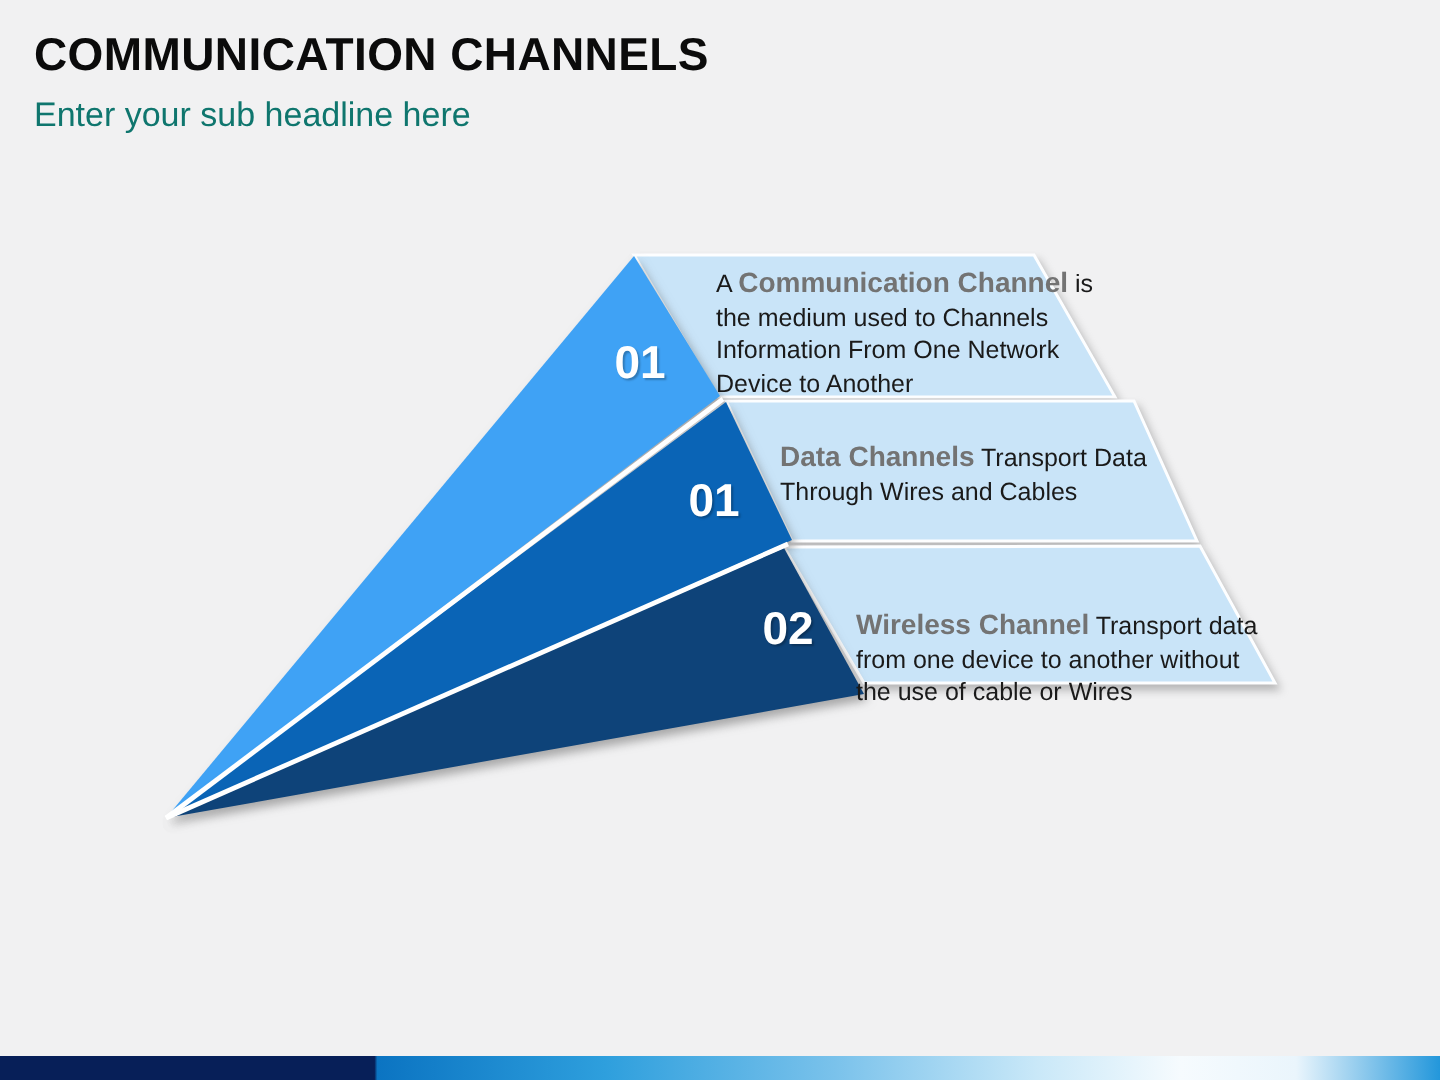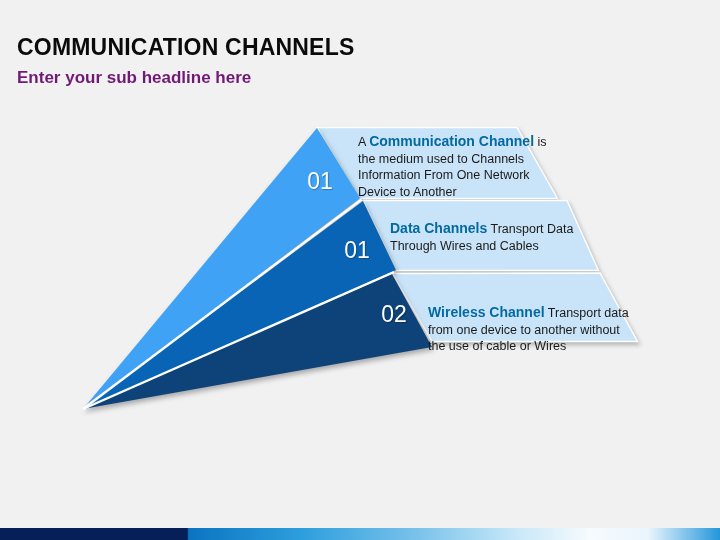--- a/index.html
+++ b/index.html
@@ -5,37 +5,36 @@
   html,body{margin:0;padding:0;}
   body{
     width:720px;height:540px;position:relative;overflow:hidden;
     background:#f1f1f2;
     font-family:"Liberation Sans","DejaVu Sans",sans-serif;
   }
   .header{position:absolute;left:17px;top:13px;}
   .slide-title{
     font-size:23px;font-weight:700;color:#0b0b0b;letter-spacing:.2px;
     line-height:1.25;
-    margin-top:20px;
   }
   .slide-subtitle{
-    font-size:17px;font-weight:700;color:#701a75;margin-top:6px;line-height:1.2;
+    font-size:17px;font-weight:400;color:#0f766e;margin-top:6px;line-height:1.2;
   }
   .diagram-svg{position:absolute;left:0;top:0;width:720px;height:540px;}
   .box-poly{filter:drop-shadow(2px 3px 2px rgba(110,110,110,.45));}
   .wedge-poly{filter:drop-shadow(2px 3px 2.5px rgba(95,95,95,.5));}
   .seg-number{
     position:absolute;width:54px;text-align:center;
-    color:#ffffff;font-size:23px;font-weight:400;
+    color:#ffffff;font-size:23px;font-weight:700;
     text-shadow:1px 1px 1px rgba(0,0,0,.25);
   }
   .seg-text{
     position:absolute;color:#1a1a1a;font-size:12.5px;line-height:16.5px;
   }
-  .seg-title{font-size:14px;font-weight:700;color:#0369a1;}
+  .seg-title{font-size:14px;font-weight:700;color:#737373;}
   .footer-bar{
     position:absolute;left:0;top:528px;width:720px;height:12px;
     background:linear-gradient(to right,
       #071f58 0%, #071f58 26%,
       #0b74c2 26.2%, #2e9fdd 42%,
       #7ac2eb 58%, #c9e8f8 72%,
       #f6fbfe 82%, #eaf5fc 90%,
       #2397db 100%);
   }
 </style>

